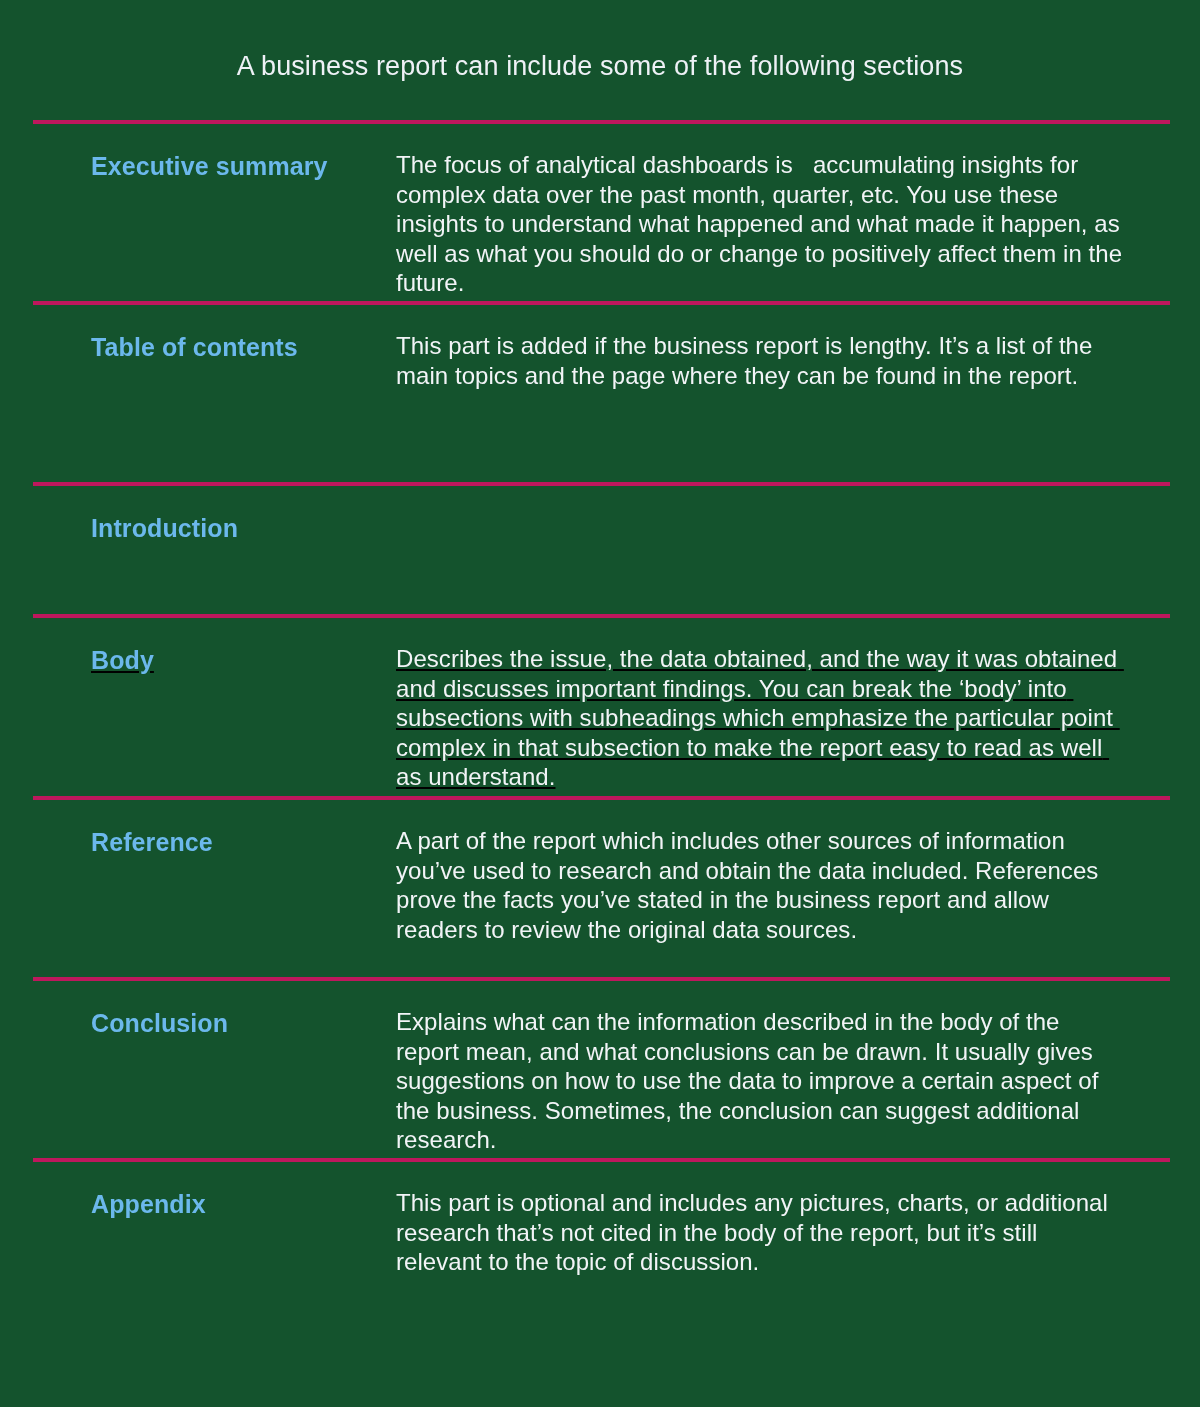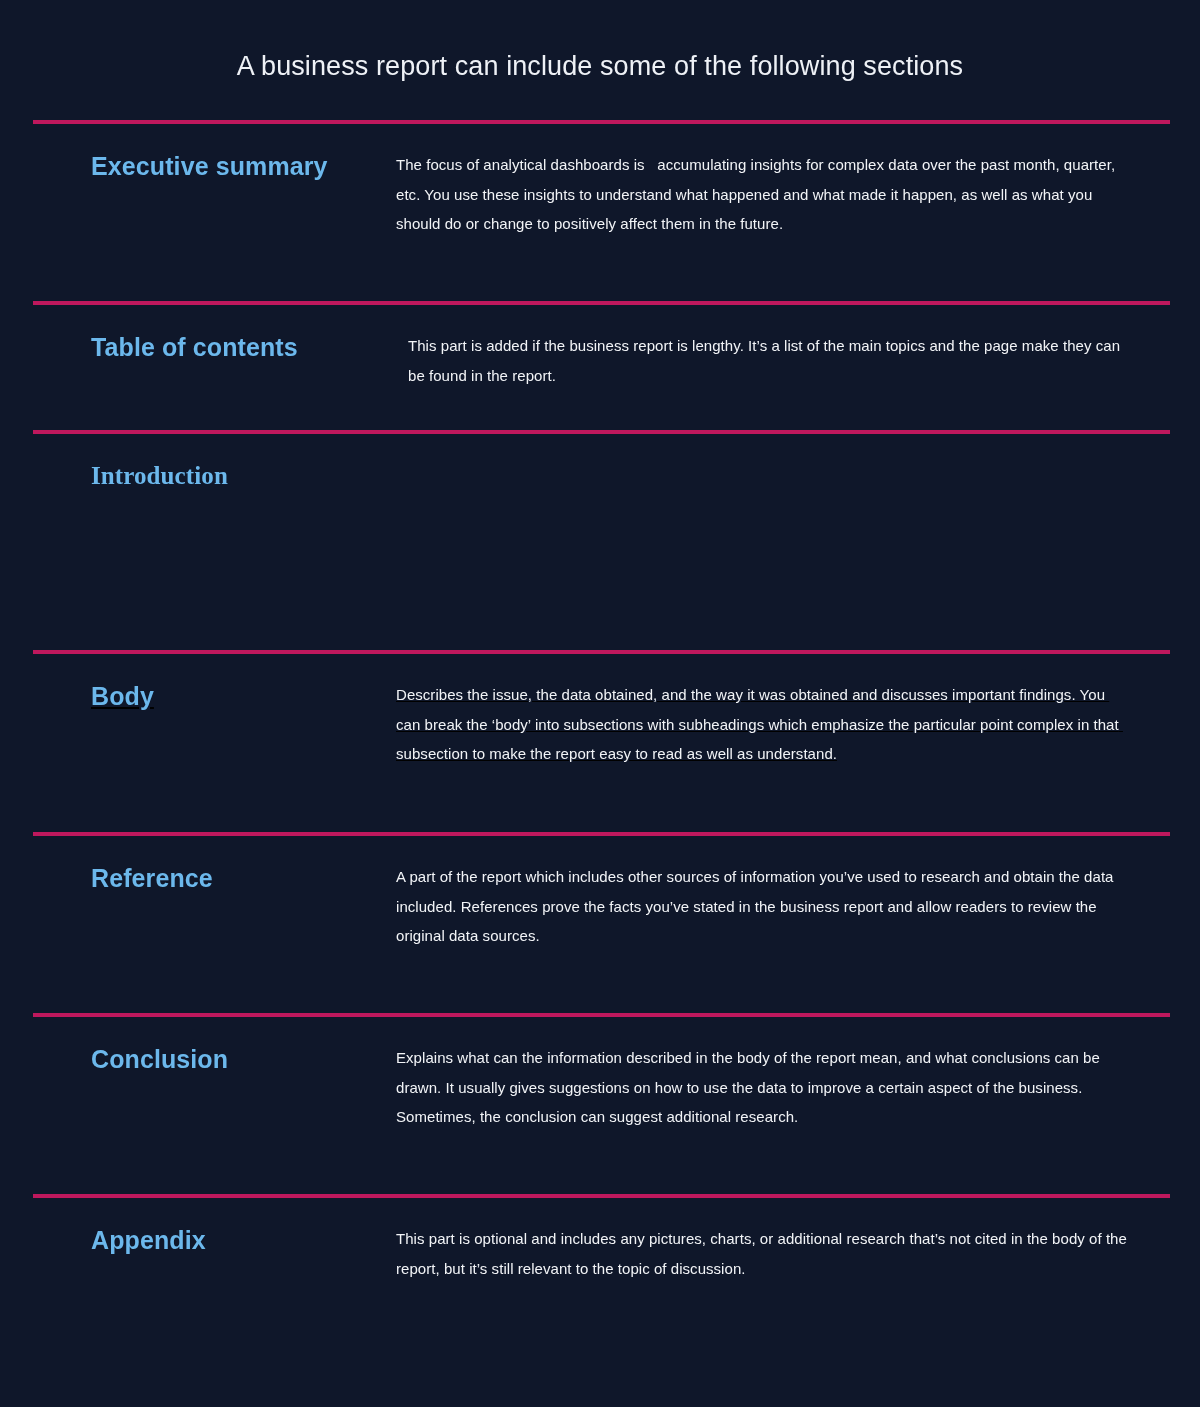--- a/index.html
+++ b/index.html
@@ -10,21 +10,21 @@
     width: 1200px;
     height: 1407px;
     background: #27334a;
     font-family: "Liberation Sans", sans-serif;
     overflow: hidden;
   }
   .page {
     position: relative;
     width: 1200px;
     height: 1407px;
-    background: #0f172a;
+    background: #14532d;
     box-sizing: border-box;
   }
   .page-title {
     position: absolute;
     top: 49px;
     left: 0;
     width: 1200px;
     text-align: center;
     font-size: 27px;
     font-weight: 400;
@@ -54,31 +54,31 @@
     font-size: 25px;
     font-weight: bold;
     color: #6cb8ec;
     line-height: 32px;
     letter-spacing: 0.1px;
   }
   .section-body {
     flex: 1 1 auto;
     padding-right: 42px;
     box-sizing: border-box;
-    font-size: 15px;
+    font-size: 24px;
     font-weight: 400;
     color: #f2f4f7;
     line-height: 29.6px;
     letter-spacing: 0.05px;
     white-space: pre-wrap;
   }
   
   .s0 { height: 181px; }
-  .s1 { height: 129px; gap: 12px; }
-  .s2 { height: 220px; font-family: Liberation Serif, serif; }
+  .s1 { height: 181px; }
+  .s2 { height: 132px; }
   .s3 { height: 182px; text-decoration: underline; }
   .s4 { height: 181px; }
   .s5 { height: 181px; }
   .s6 { height: 186px; }
 </style>
 </head>
 <body>
 
 <div class="page">
 
@@ -86,21 +86,21 @@
 
   <div class="sections">
 
     <div class="section s0">
       <div class="section-heading">Executive summary</div>
       <div class="section-body">The focus of analytical dashboards is   accumulating insights for complex data over the past month, quarter, etc. You use these insights to understand what happened and what made it happen, as well as what you should do or change to positively affect them in the future.</div>
     </div>
 
     <div class="section s1">
       <div class="section-heading">Table of contents</div>
-      <div class="section-body">This part is added if the business report is lengthy. It’s a list of the main topics and the page make they can be found in the report.</div>
+      <div class="section-body">This part is added if the business report is lengthy. It’s a list of the main topics and the page where they can be found in the report.</div>
     </div>
 
     <div class="section s2">
       <div class="section-heading">Introduction</div>
     </div>
 
     <div class="section s3">
       <div class="section-heading">Body</div>
       <div class="section-body">Describes the issue, the data obtained, and the way it was obtained and discusses important findings. You can break the ‘body’ into subsections with subheadings which emphasize the particular point complex in that subsection to make the report easy to read as well as understand.</div>
     </div>

